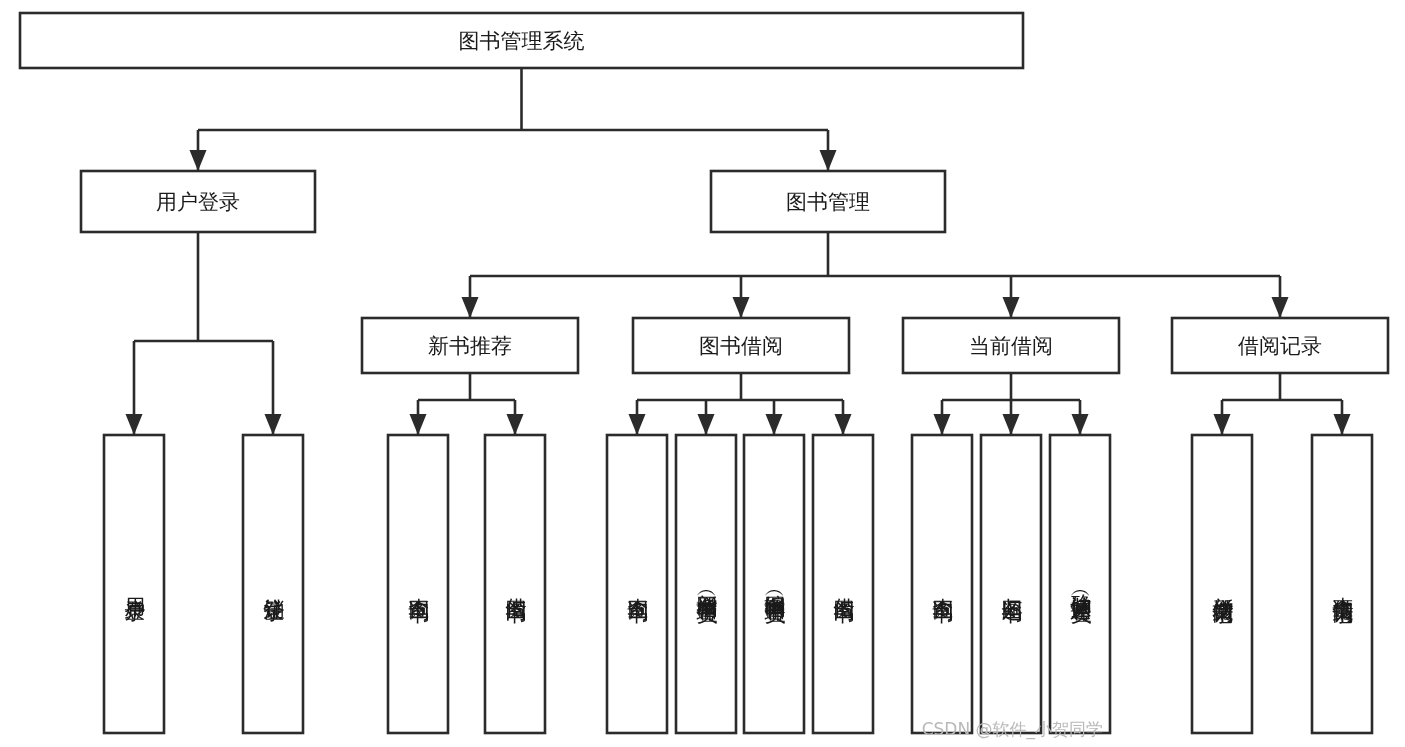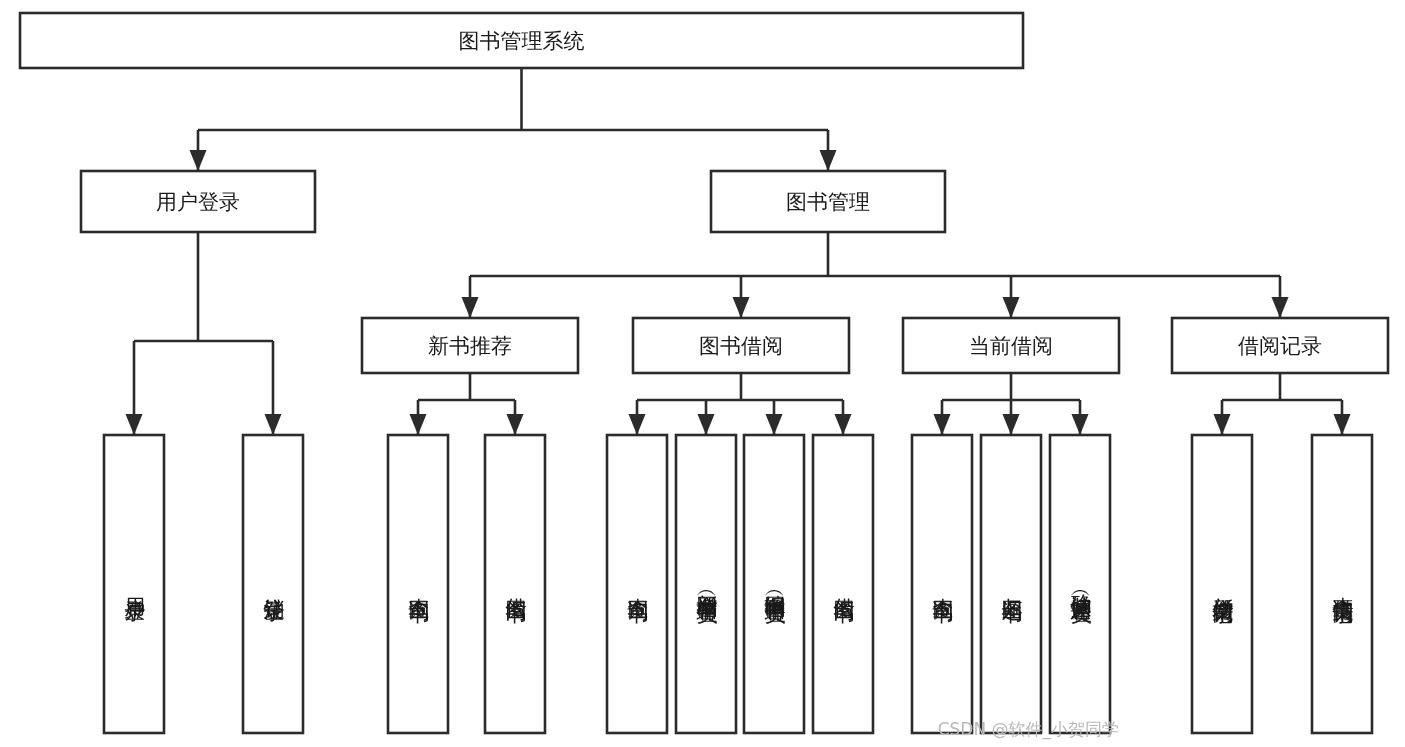--- a/index.html
+++ b/index.html
@@ -64,21 +64,21 @@
     font-family: "DejaVu Sans", "Liberation Sans", sans-serif;
     font-size: 21px;
     line-height: 1.04;
     color: #1a1a1a;
     letter-spacing: 1.5px;
     white-space: nowrap;
     text-align: center;
   }
   #watermark {
     position: absolute;
-    right: 12px;
+    right: 28px;
     bottom: 6px;
     font-family: "DejaVu Sans", "Liberation Sans", sans-serif;
     font-size: 17px;
     color: #b9b9b9;
     white-space: nowrap;
     user-select: none;
   }
 </style>
 </head>
 <body>

